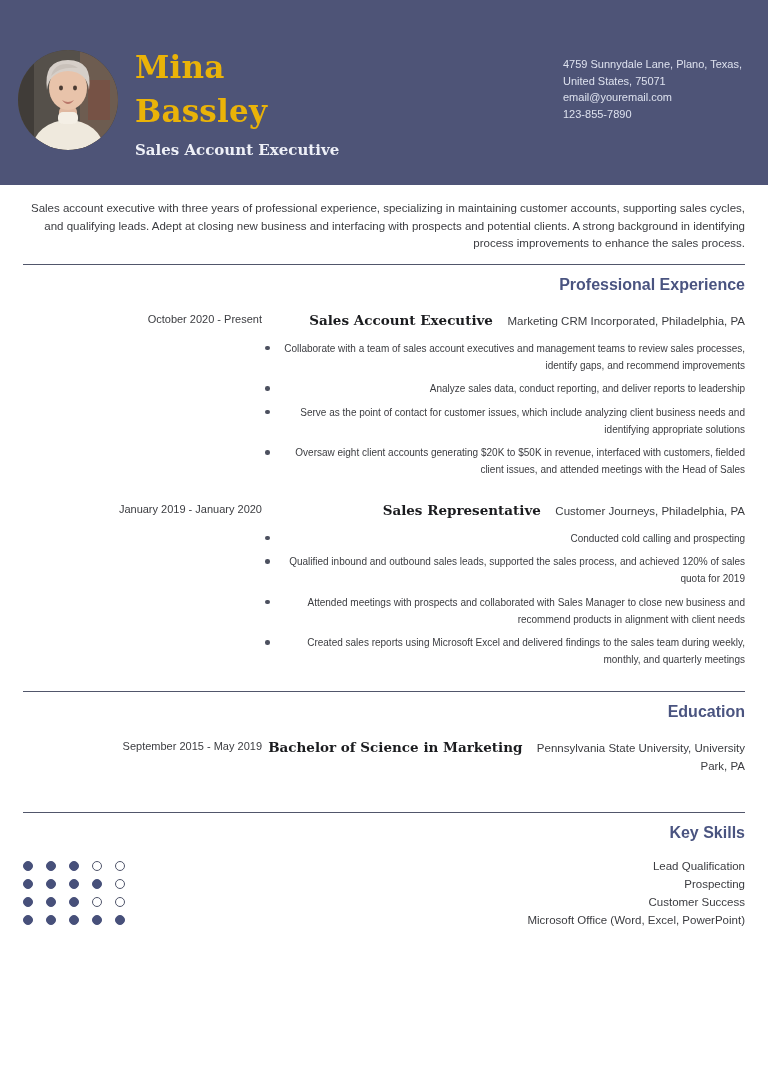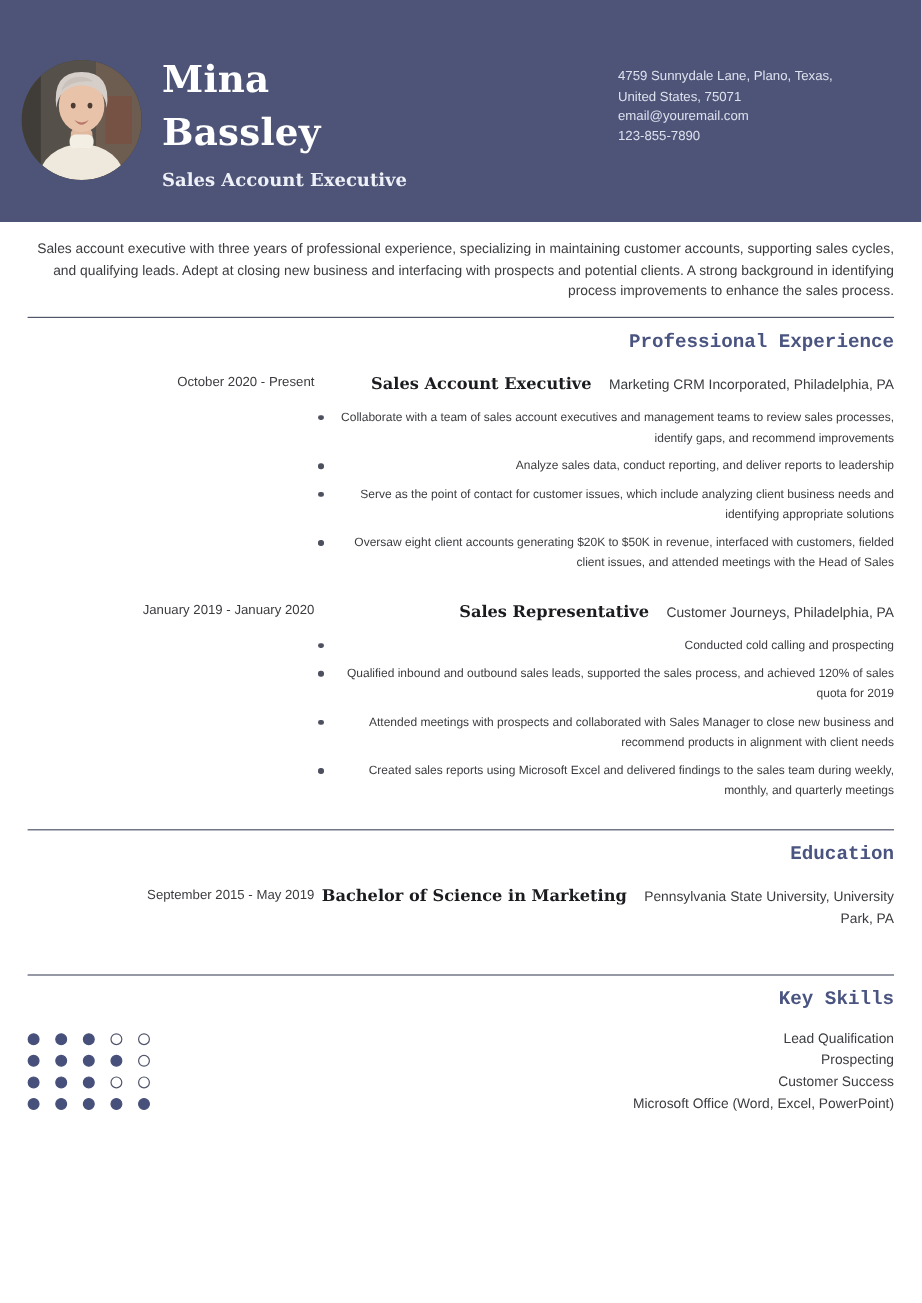--- a/index.html
+++ b/index.html
@@ -12,37 +12,37 @@
   
   .header { position:relative; height:185px; background:#4e5477; }
   .avatar {
     position:absolute; left:18px; top:50px; width:100px; height:100px;
     border-radius:50%; overflow:hidden; background:#4d463f;
   }
   .avatar svg { display:block; width:100%; height:100%; }
   .name-block { position:absolute; left:135px; top:45px; }
   .name-line {
     font-family:"DejaVu Serif","Liberation Serif",serif; font-weight:700;
-    color:#ffffff; font-size:31px; line-height:44px; letter-spacing:.2px;
+    color:#eab308; font-size:31px; line-height:44px; letter-spacing:.2px;
   }
   .header-job-title {
     margin-top:8px; font-family:"DejaVu Serif","Liberation Serif",serif;
     font-weight:700; color:#eef0f7; font-size:15px;
   }
   .contact {
-    position:absolute; left:515px; top:56px;
+    position:absolute; left:563px; top:56px;
     font-size:11px; line-height:16.5px; color:#dde1ee;
   }
 
   
   .content { padding:0 23px;text-align:right; }
   .summary { padding-top:15px; font-size:11.5px; line-height:17.5px; color:#3b3c40; }
   .divider { border:none; border-top:1px solid #51566b; margin-top:11px; }
   .section-heading {
-    font-family:Liberation Mono, monospace; font-weight:700;
+    font-family:Liberation Sans, sans-serif; font-weight:700;
     color:#4a5480; font-size:16px; line-height:20px; margin-top:10px;
   }
   .row { display:grid; grid-template-columns:239px 1fr; }
   .entry { margin-top:16px; }
   .dates { font-size:11px; color:#3b3c40; padding-top:2px; }
   .entry-title {
     font-family:"DejaVu Serif","Liberation Serif",serif; font-weight:700;
     font-size:13.5px; color:#1b1c1f; margin-right:10px;
   }
   .entry-subtitle { font-size:11.5px; color:#3b3c40; }

